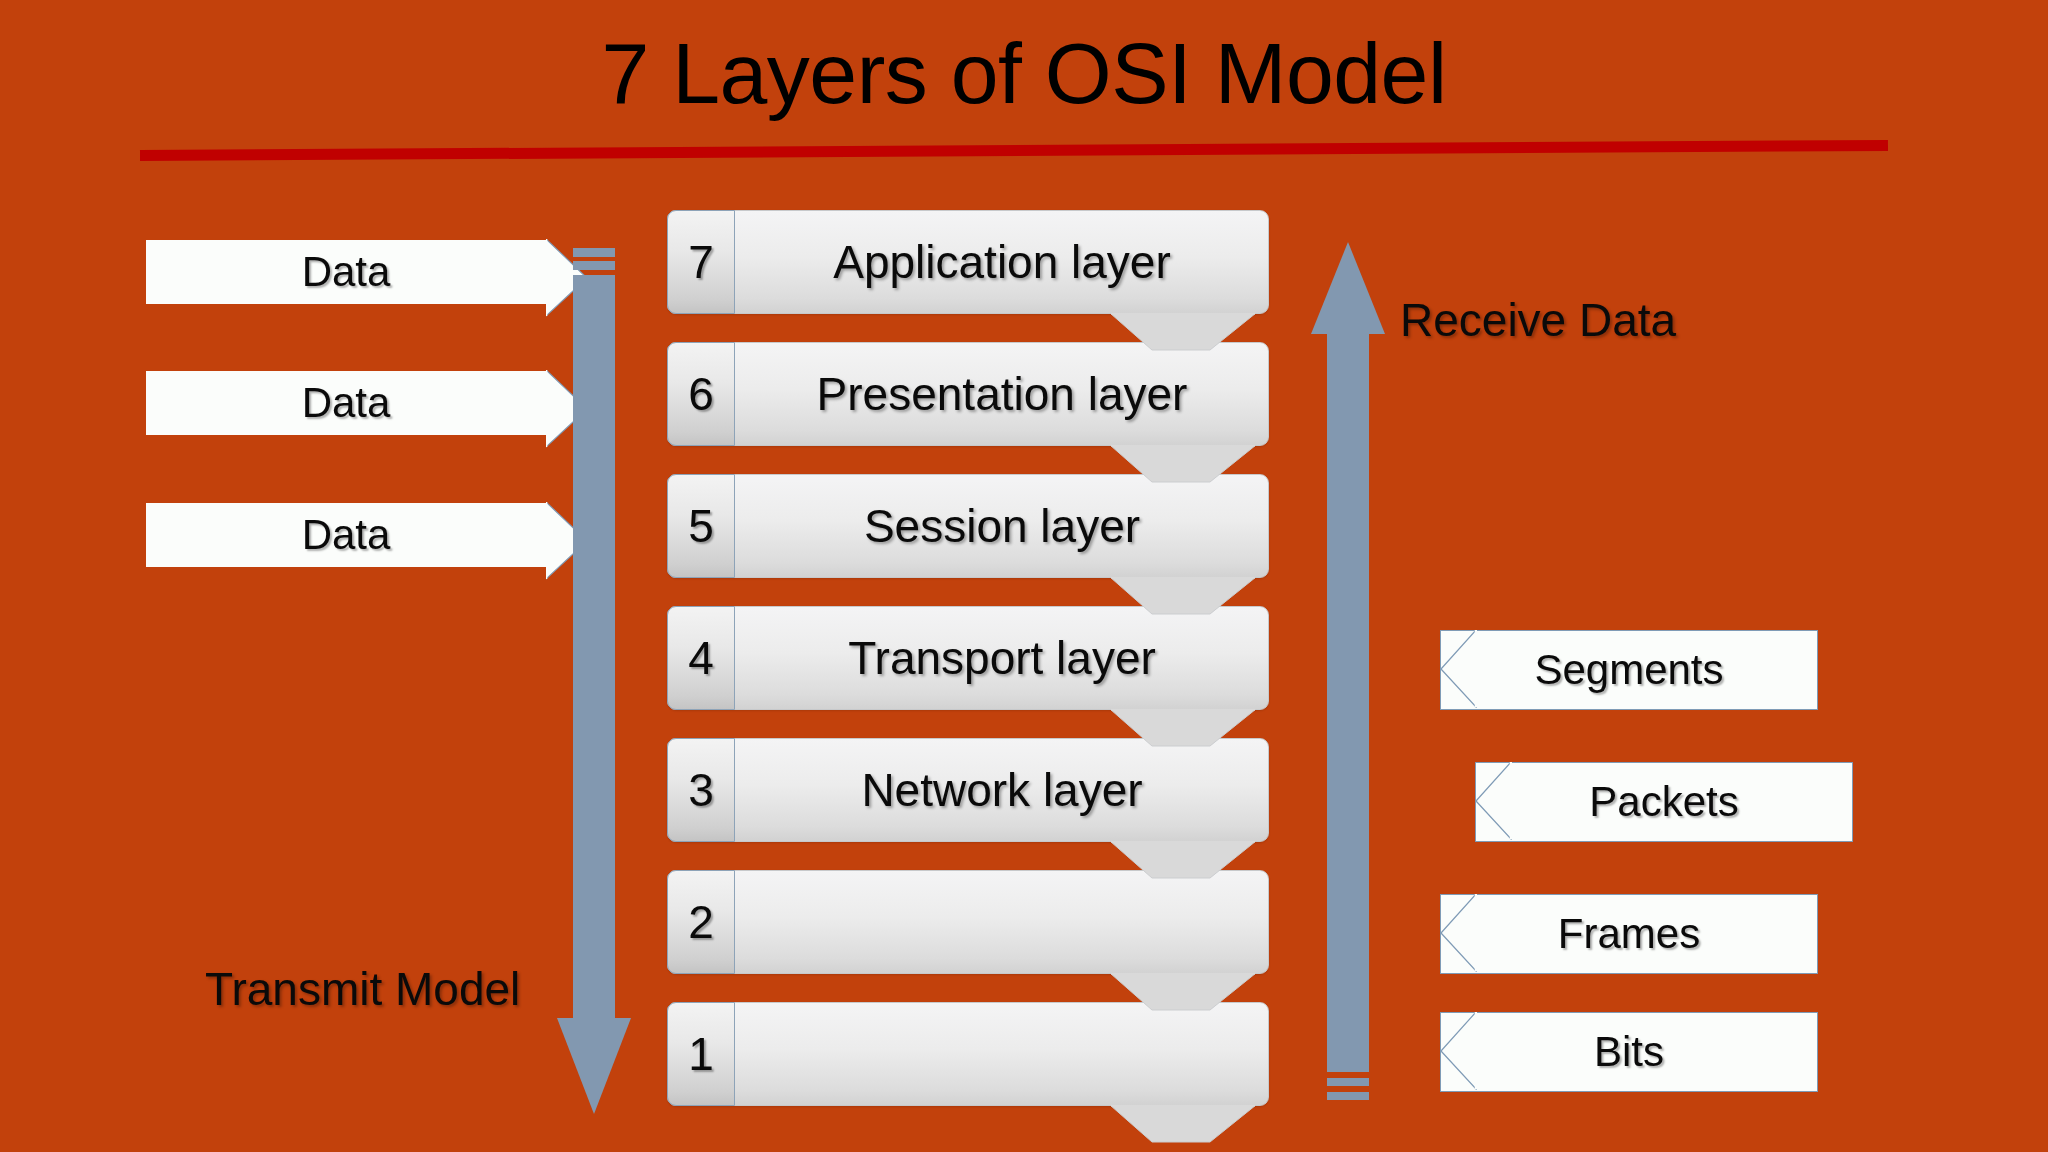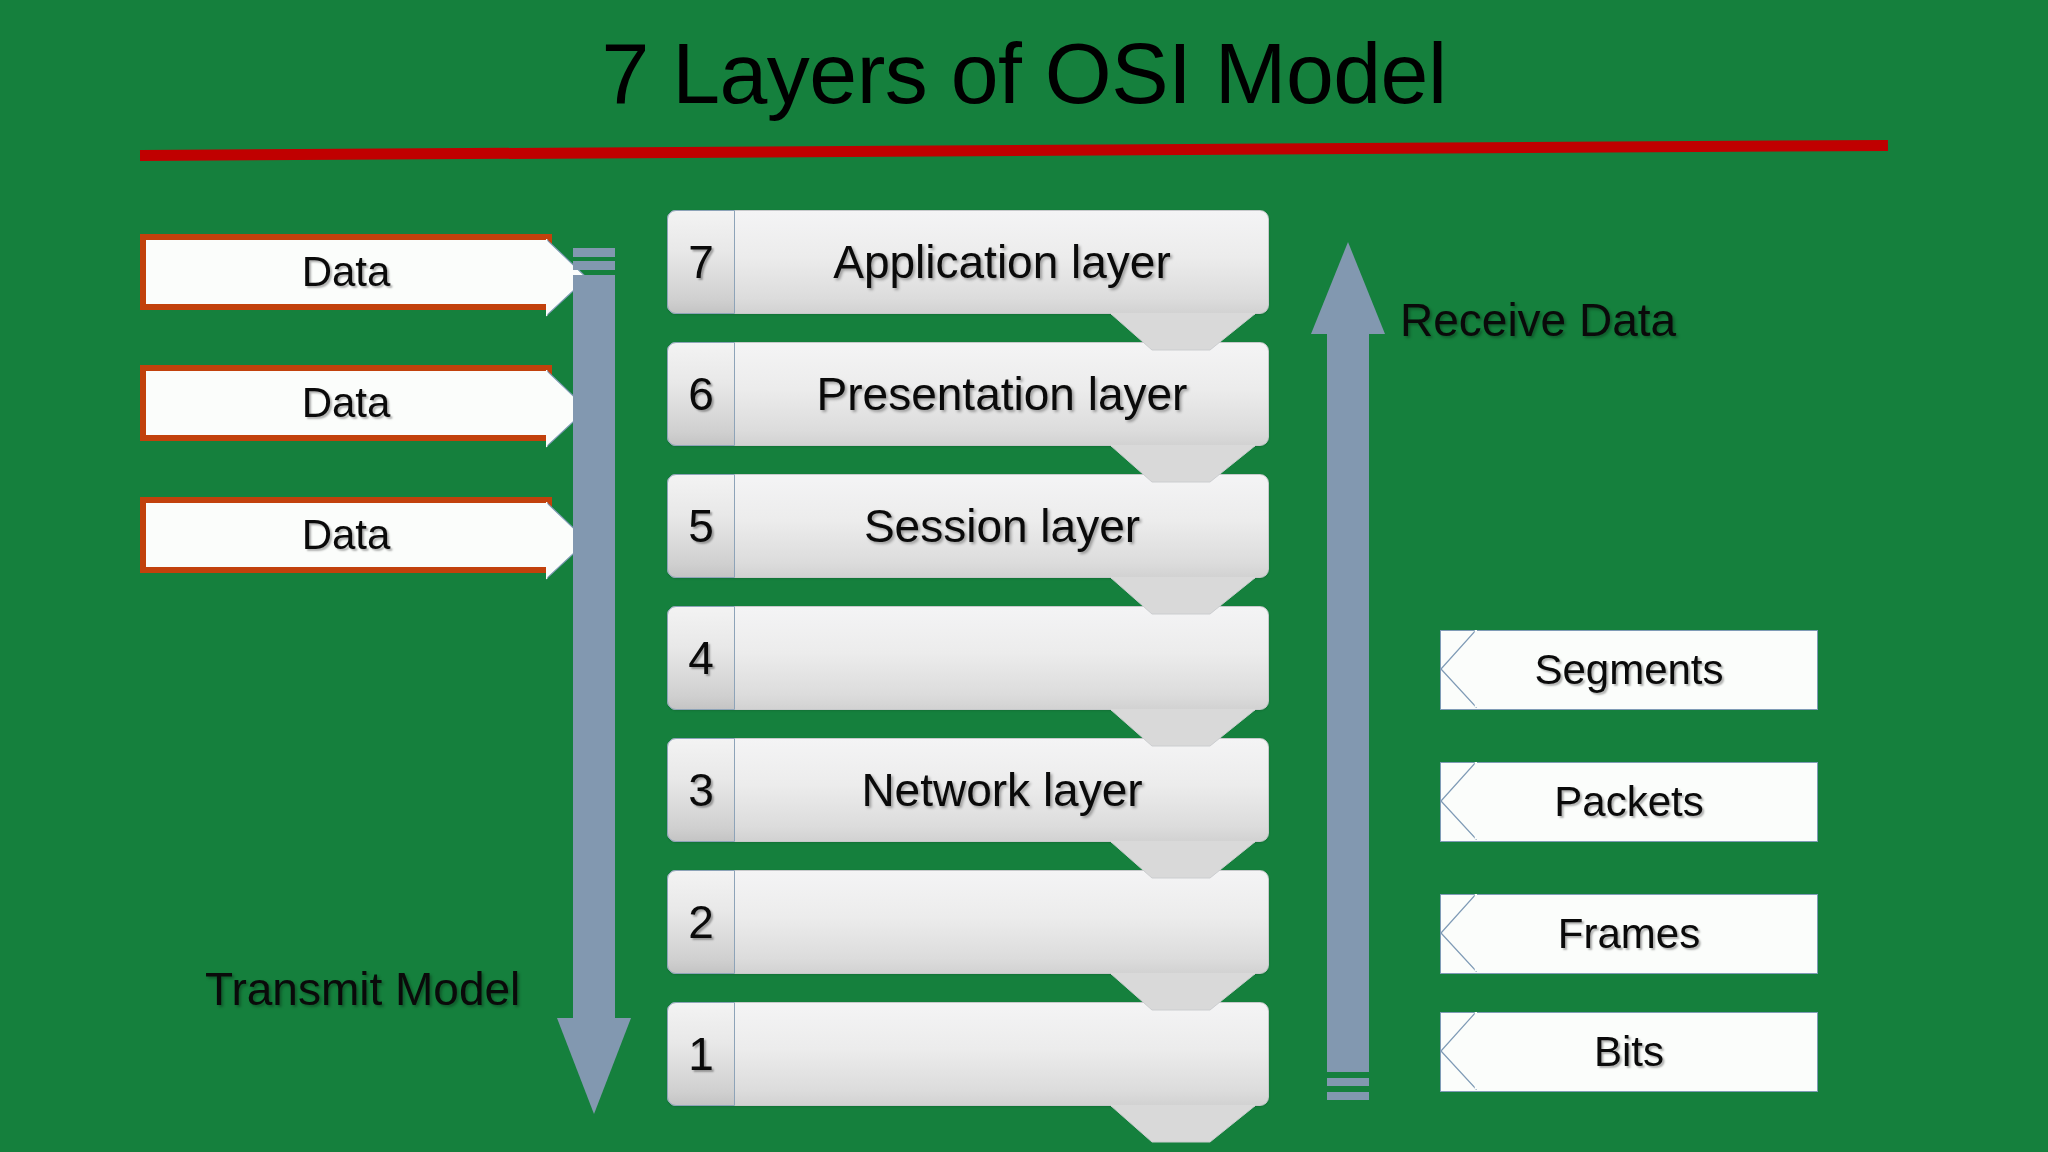--- a/index.html
+++ b/index.html
@@ -7,21 +7,21 @@
     padding: 0;
     background: #ffffff;
   }
   body {
     font-family: "Liberation Sans", sans-serif;
   }
   #slide {
     position: relative;
     width: 2048px;
     height: 1152px;
-    background: #15803d;
+    background: #c2410c;
     overflow: hidden;
   }
 
   
   .title {
     position: absolute;
     left: 0;
     top: 28px;
     width: 2048px;
     text-align: center;
@@ -256,20 +256,21 @@
 
   <div class="layer-row" style="top:606px;">
     <div class="layer-body"></div>
     <div class="layer-tail">
       <svg width="146" height="38" viewBox="0 0 146 38">
         <polygon points="0,0 146,0 100,37 42,37" fill="#d9d9d9" stroke="#cbcdcf" stroke-width="1"></polygon>
         <line x1="1" y1="0" x2="145" y2="0" stroke="#d9d9d9" stroke-width="3"></line>
       </svg>
     </div>
     <div class="layer-num">4</div>
+    <div class="layer-label">Transport layer</div>
   </div>
 
   <div class="layer-row" style="top:738px;">
     <div class="layer-body"></div>
     <div class="layer-tail">
       <svg width="146" height="38" viewBox="0 0 146 38">
         <polygon points="0,0 146,0 100,37 42,37" fill="#d9d9d9" stroke="#cbcdcf" stroke-width="1"></polygon>
         <line x1="1" y1="0" x2="145" y2="0" stroke="#d9d9d9" stroke-width="3"></line>
       </svg>
     </div>
@@ -312,21 +313,21 @@
   <div class="unit-arrow" style="left:1440px; top:630px;">
     <span class="txt">Segments</span>
     <span class="tip">
       <svg width="36" height="78" viewBox="0 0 36 78">
         <polygon points="35,0 0,39 35,77" fill="#fbfdfb" stroke="#7f9bb6" stroke-width="1.2"></polygon>
         <line x1="35" y1="0" x2="35" y2="77" stroke="#fbfdfb" stroke-width="2.5"></line>
       </svg>
     </span>
   </div>
 
-  <div class="unit-arrow" style="left:1440px; top:762px;padding-left:28px;">
+  <div class="unit-arrow" style="left:1475px; top:762px;padding-left:28px;">
     <span class="txt">Packets</span>
     <span class="tip">
       <svg width="36" height="78" viewBox="0 0 36 78">
         <polygon points="35,0 0,39 35,77" fill="#fbfdfb" stroke="#7f9bb6" stroke-width="1.2"></polygon>
         <line x1="35" y1="0" x2="35" y2="77" stroke="#fbfdfb" stroke-width="2.5"></line>
       </svg>
     </span>
   </div>
 
   <div class="unit-arrow" style="left:1440px; top:1012px;">

